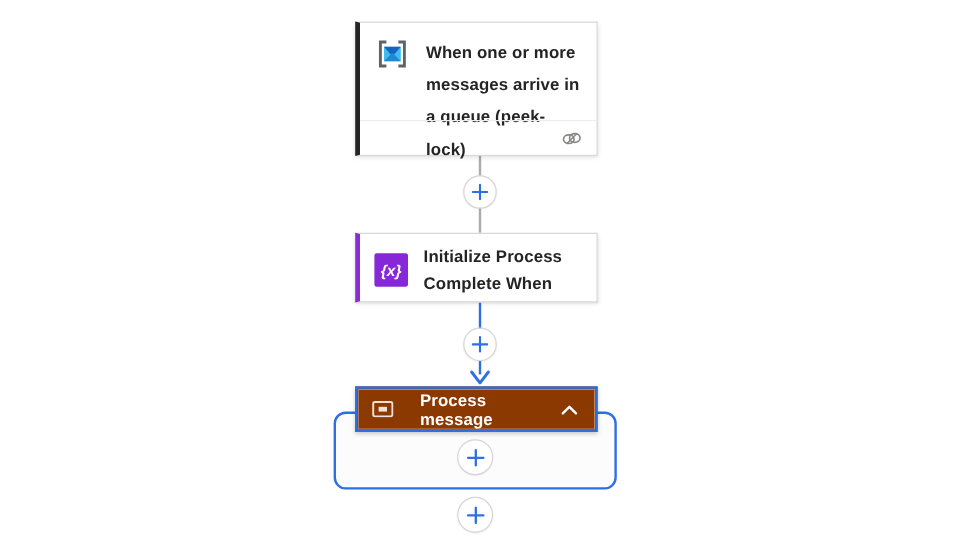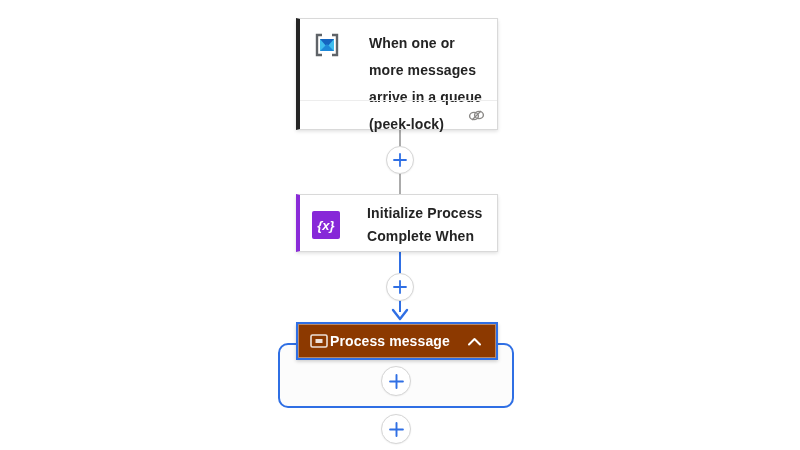--- a/index.html
+++ b/index.html
@@ -34,21 +34,21 @@
 
   
   .card{
     position:absolute;background:var(--card-bg);
     border:1px solid var(--card-border);
     box-shadow:0 1.6px 3.6px rgba(0,0,0,.13),0 .3px .9px rgba(0,0,0,.10);
     box-sizing:border-box;cursor:pointer;
   }
   .card.trigger{border-left:4px solid var(--trigger-accent);}
   .card.variable{border-left:4px solid var(--variable-accent);}
-  .card-main{display:flex;align-items:flex-start;gap:27px;padding:11px 10px 8px 12px;}
+  .card-main{display:flex;align-items:flex-start;gap:13px;padding:11px 10px 8px 12px;}
   .card.variable .card-main{align-items:center;padding:7px 10px 7px 12px;}
   .icon-box{flex:0 0 auto;display:flex;align-items:center;justify-content:center;}
   .title{
     font-size:14px;font-weight:600;color:var(--text);
     line-height:27px;max-width:152px;letter-spacing:.1px;
   }
   .card.variable .title{line-height:23px;max-width:140px;}
   .card-footer{
     position:absolute;left:0;right:0;bottom:0;height:29px;
     border-top:1px solid #ededed;display:flex;align-items:center;
@@ -78,21 +78,21 @@
   .scope-header{
     position:absolute;left:296px;top:322px;width:202px;height:38px;
     background:var(--scope-header-bg);
     border:2px solid var(--scope-border-selected);
     box-shadow:inset 0 0 0 1px rgba(255,255,255,.4),0 1.6px 3.6px rgba(0,0,0,.2);
     box-sizing:border-box;z-index:2;display:flex;align-items:center;
     padding:0 12px;cursor:pointer;
   }
   .scope-title{
     color:var(--scope-header-text);font-size:14px;font-weight:600;
-    margin-left:2px;flex:1 1 auto;letter-spacing:.1px;
+    margin-left:22px;flex:1 1 auto;letter-spacing:.1px;
   }
   .chevron-btn{flex:0 0 auto;display:flex;align-items:center;justify-content:center;cursor:pointer;padding:2px;}
 </style>
 </head>
 <body>
 
 <div class="canvas">
 
   <div class="connector gray" style="left:399px;top:130px;height:64px;"></div>
 

